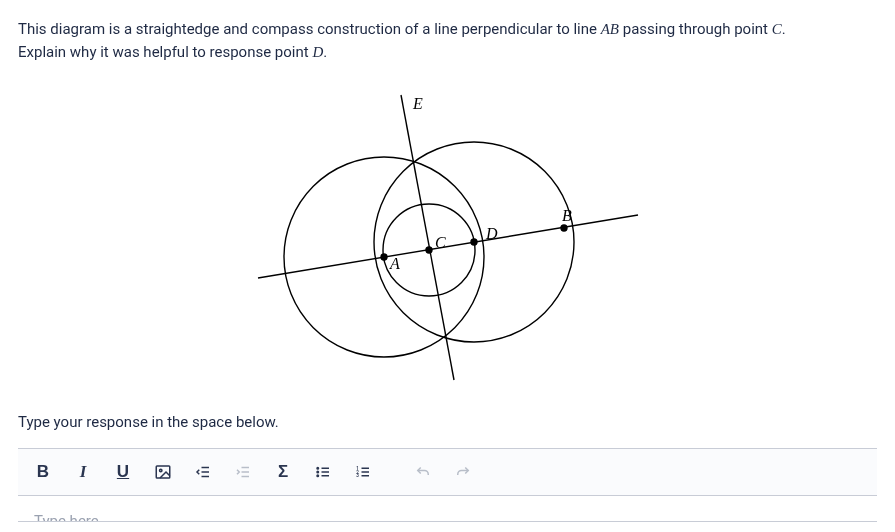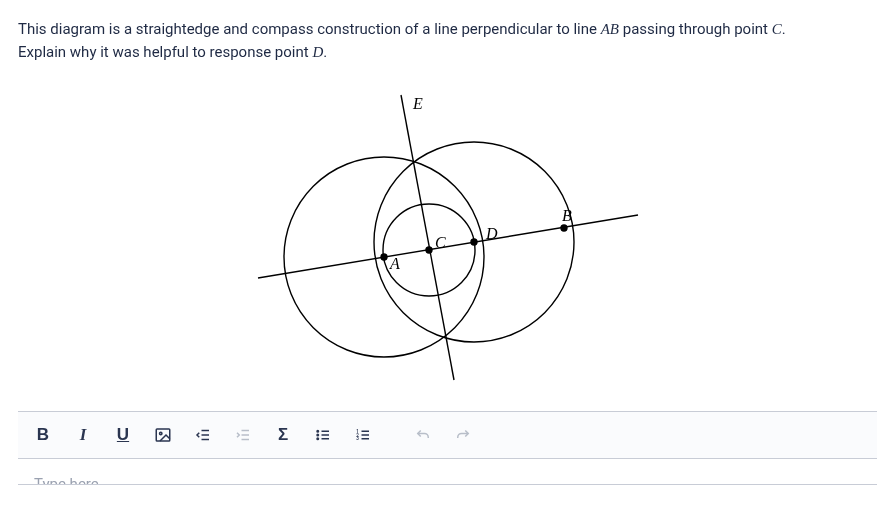--- a/index.html
+++ b/index.html
@@ -96,20 +96,21 @@
       <circle class="pt" cx="326" cy="145" r="3"></circle>
 
       <text x="152" y="186">A</text>
       <text x="197" y="165">C</text>
       <text x="248" y="156">D</text>
       <text x="324" y="138">B</text>
       <text x="175" y="26">E</text>
     </svg>
   </div>
 
+  <div class="prompt-label">Type your response in the space below.</div>
 
   <div class="editor">
     <div class="toolbar">
       <div class="tool-btn">
         <span class="glyph" style="font-weight:800">B</span>
       </div>
       <div class="tool-btn">
         <span class="glyph" style="font-style:italic;font-family:'Times New Roman',serif;font-weight:700">I</span>
       </div>
       <div class="tool-btn">

